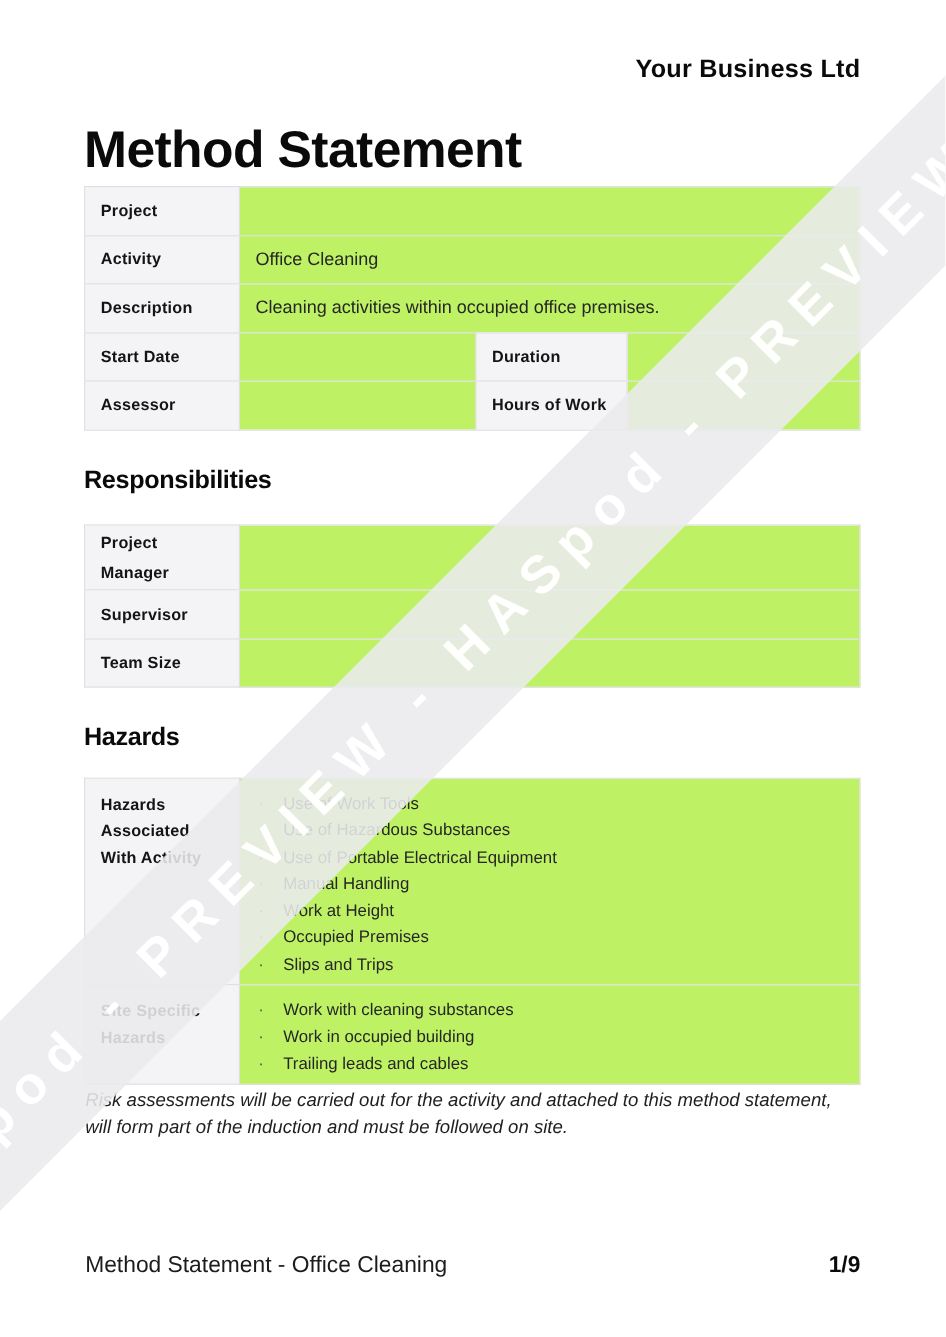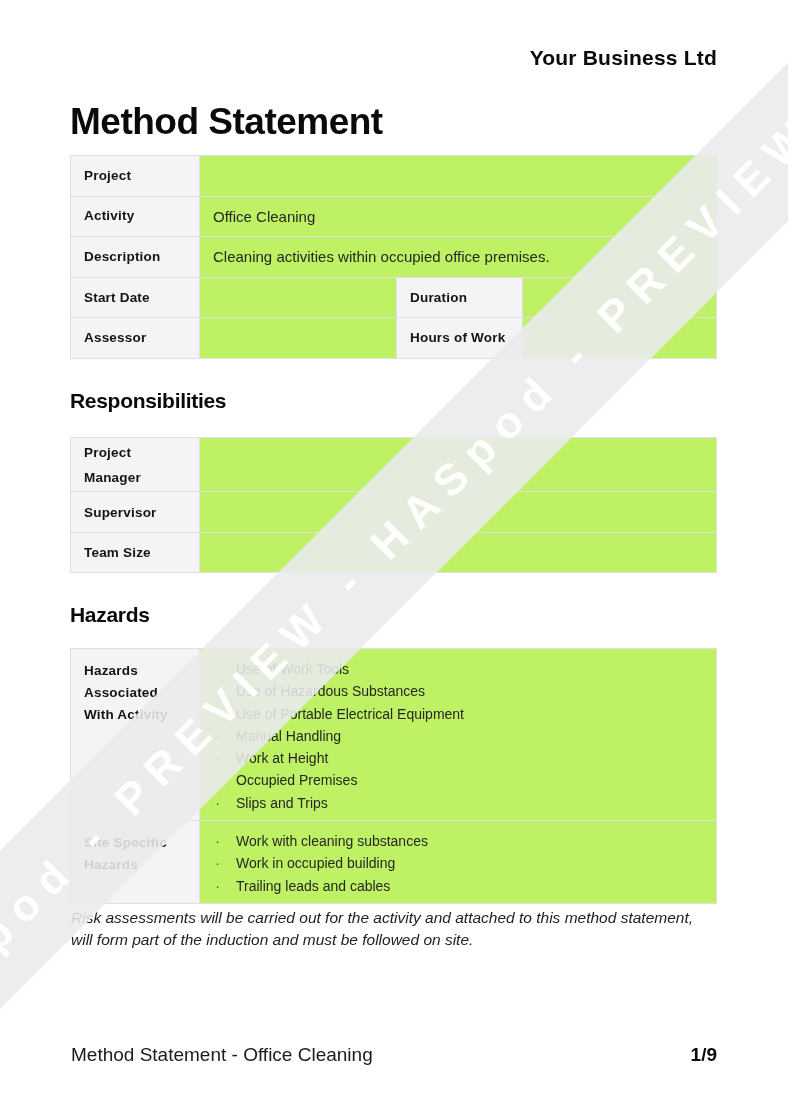--- a/index.html
+++ b/index.html
@@ -10,21 +10,21 @@
     overflow:hidden;
     font-family:Liberation Sans, sans-serif;
     color:#1a1a1a;
   }
   .company{
     position:absolute;top:46px;right:71px;
     font-size:21px;font-weight:800;color:#0a0a0a;letter-spacing:.2px;
   }
   h1.title{
     position:absolute;left:70px;top:101px;margin:0;
-    font-size:37px;font-weight:800;letter-spacing:-.5px;color:#0a0a0a;
+    font-size:43px;font-weight:800;letter-spacing:-.5px;color:#0a0a0a;
   }
   h2.section{
     position:absolute;left:70px;margin:0;
     font-size:21px;font-weight:800;letter-spacing:-.3px;color:#0a0a0a;
   }
   h2.resp{top:389px;}
   h2.haz{top:603px;}
 
   table.tbl{
     position:absolute;left:70px;width:646px;

